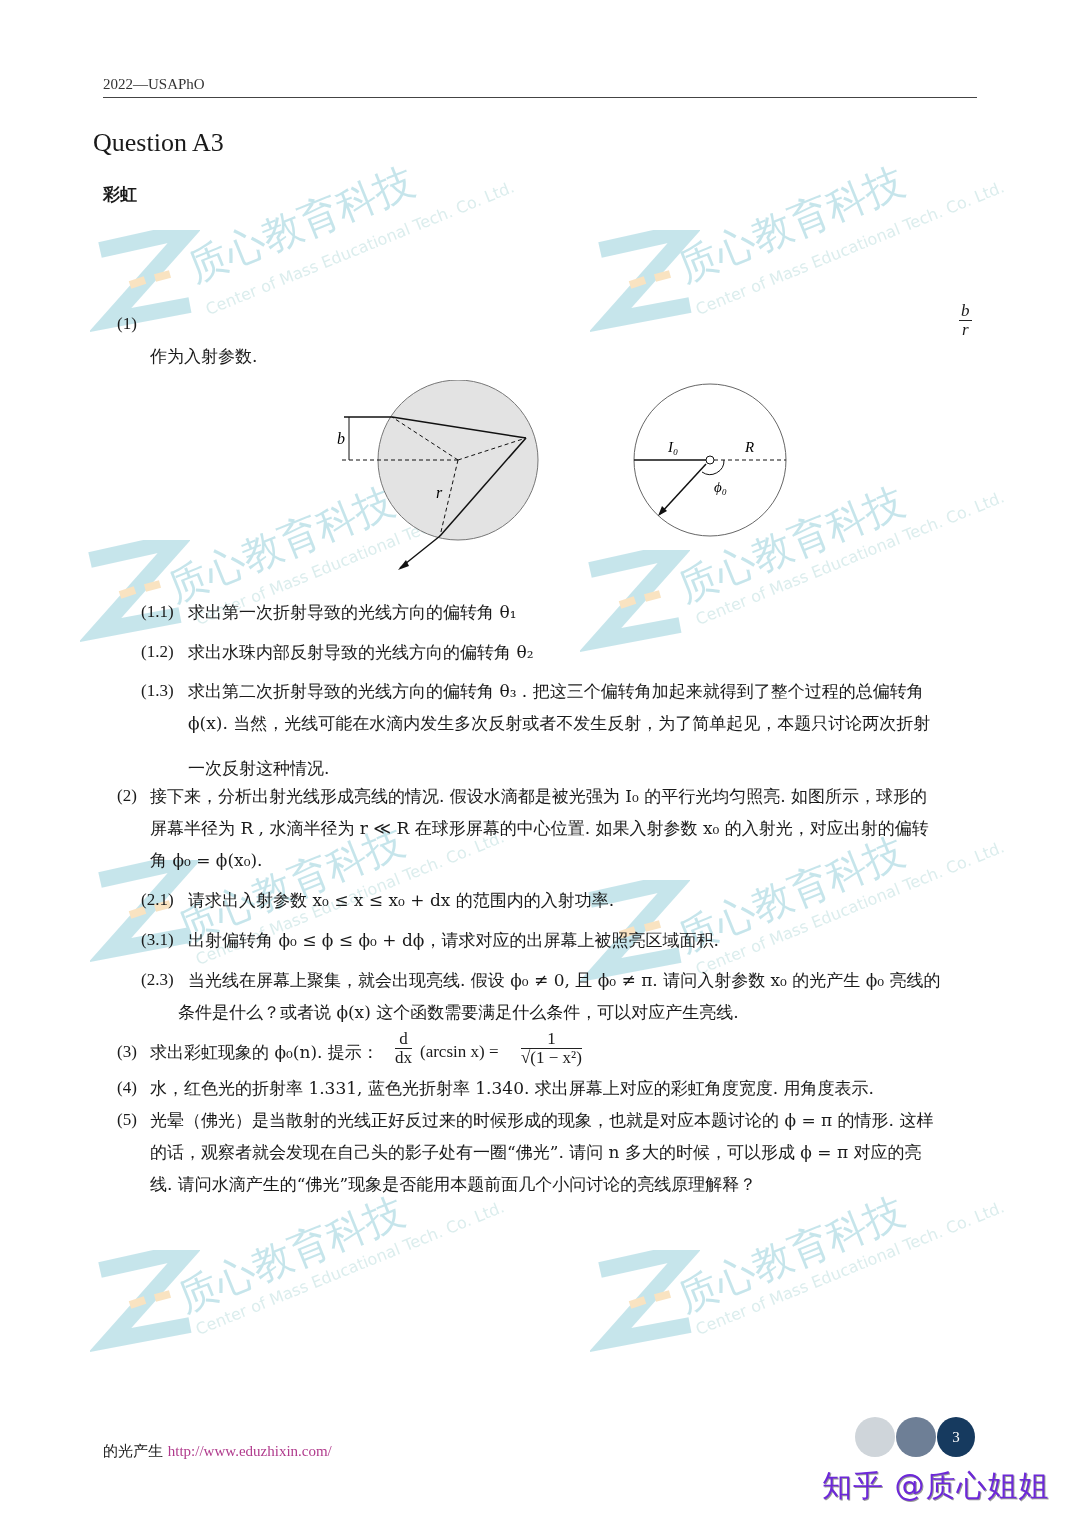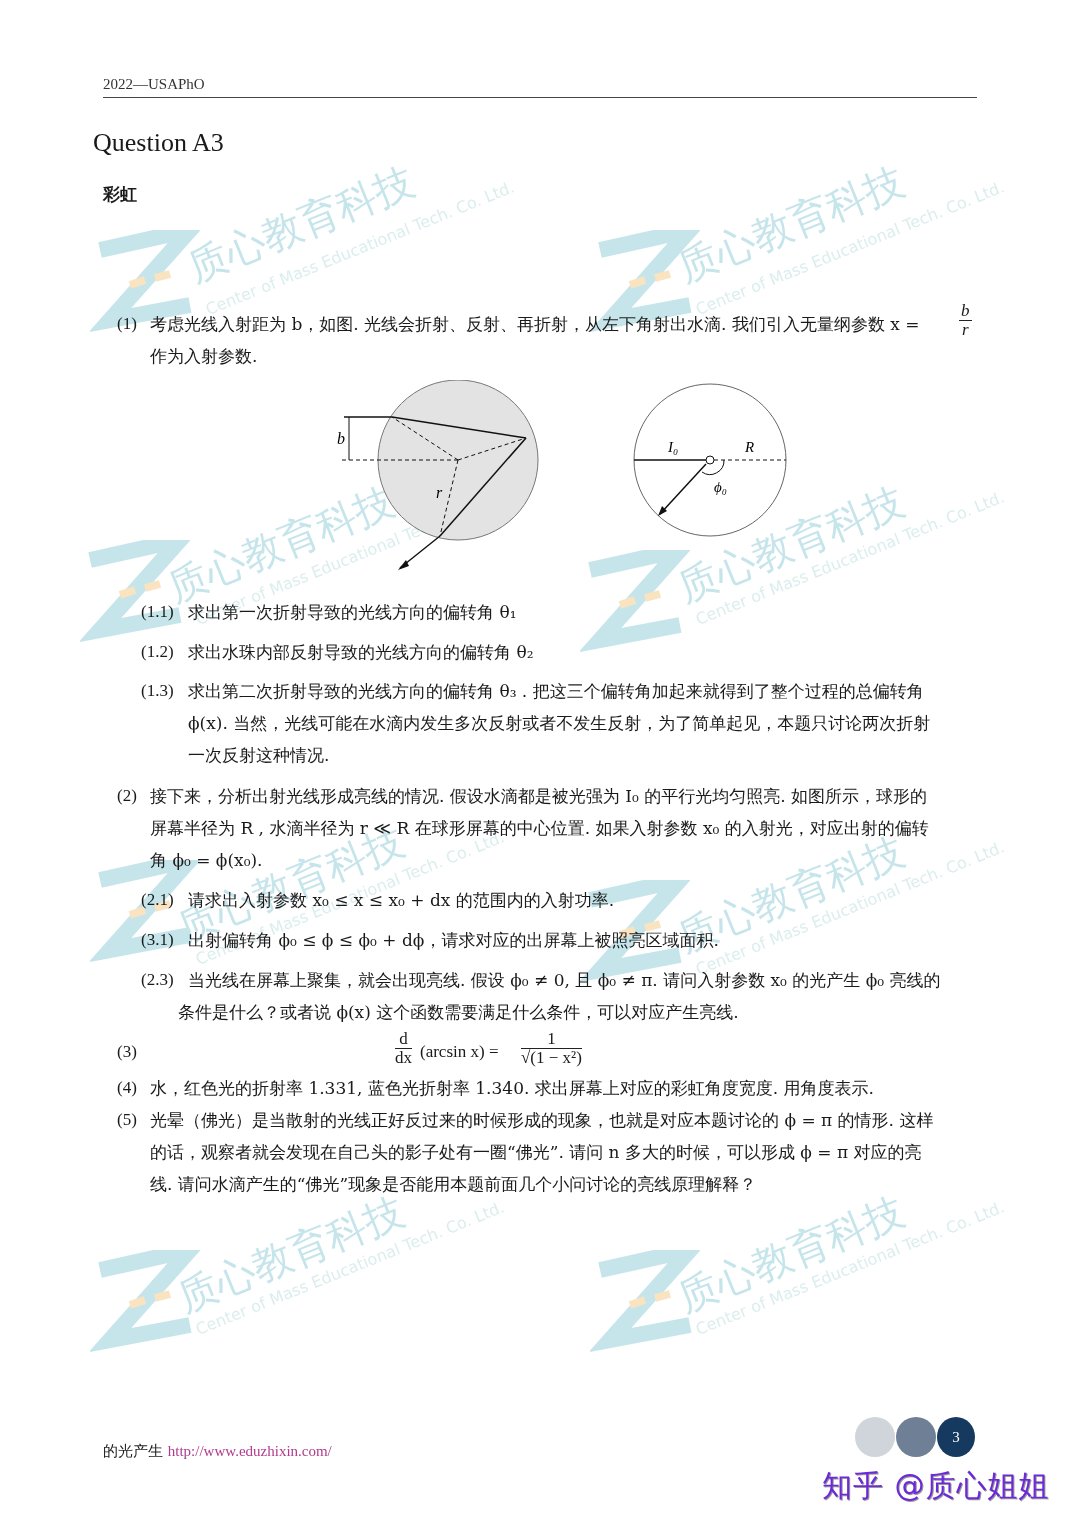--- a/index.html
+++ b/index.html
@@ -87,21 +87,20 @@
 <div class="abs header-rule"></div>
 
 <div class="abs qtitle">Question A3</div>
 <div class="abs sec">彩虹</div>
 
 <div class="abs para" style="top:210px">
 </div>
 
 <div class="abs item" style="left:117px;top:308px;width:860px;height:64px">
   <span class="num" style="left:0;top:0">(1)</span>
-  <span class="txt" style="left:33px;top:0;white-space:nowrap">考虑光线入射距为 b，如图. 光线会折射、反射、再折射，从左下角射出水滴. 我们引入无量纲参数 x =</span>
   <span class="frac" style="position:absolute;left:840px;top:-6px">
     <span class="top"><i class="m">b</i></span>
     <span><i class="m">r</i></span>
   </span>
   <span class="txt" style="left:33px;top:32px">作为入射参数.</span>
 </div>
 
 <svg class="abs" style="left:330px;top:380px" width="230" height="195">
   <circle cx="128" cy="80" r="80" fill="#e3e3e3" stroke="#777" stroke-width="1"></circle>
   <line x1="14" y1="37" x2="62" y2="37" stroke="#111" stroke-width="1.5"></line>
@@ -136,21 +135,21 @@
   <span class="txt" style="left:47px;white-space:nowrap">求出第一次折射导致的光线方向的偏转角 θ₁</span>
 </div>
 <div class="abs item" style="left:141px;top:636px;width:836px">
   <span class="num" style="left:0">(1.2)</span>
   <span class="txt" style="left:47px;white-space:nowrap">求出水珠内部反射导致的光线方向的偏转角 θ₂</span>
 </div>
 <div class="abs item" style="left:141px;top:675px;width:836px">
   <span class="num" style="left:0">(1.3)</span>
   <span class="txt" style="left:47px;top:0;white-space:nowrap">求出第二次折射导致的光线方向的偏转角 θ₃ . 把这三个偏转角加起来就得到了整个过程的总偏转角</span>
   <span class="txt" style="left:47px;top:32px;white-space:nowrap">ϕ(x). 当然，光线可能在水滴内发生多次反射或者不发生反射，为了简单起见，本题只讨论两次折射</span>
-  <span class="txt" style="left:47px;top:64px;white-space:nowrap">一次反射这种情况.</span>
+  <span class="txt" style="left:47px;top:77px;white-space:nowrap">一次反射这种情况.</span>
 </div>
 
 <div class="abs item" style="left:117px;top:780px;width:860px">
   <span class="num" style="left:0">(2)</span>
   <span class="txt" style="left:33px;top:0;white-space:nowrap">接下来，分析出射光线形成亮线的情况. 假设水滴都是被光强为 I₀ 的平行光均匀照亮. 如图所示，球形的</span>
   <span class="txt" style="left:33px;top:32px;white-space:nowrap">屏幕半径为 R , 水滴半径为 r ≪ R 在球形屏幕的中心位置. 如果入射参数 x₀ 的入射光，对应出射的偏转</span>
   <span class="txt" style="left:33px;top:64px;white-space:nowrap">角 ϕ₀ = ϕ(x₀).</span>
 </div>
 
 <div class="abs item" style="left:141px;top:884px;width:836px">
@@ -162,20 +161,21 @@
   <span class="txt" style="left:47px;white-space:nowrap">出射偏转角 ϕ₀ ≤ ϕ ≤ ϕ₀ + dϕ，请求对应的出屏幕上被照亮区域面积.</span>
 </div>
 <div class="abs item" style="left:141px;top:964px;width:836px">
   <span class="num" style="left:0">(2.3)</span>
   <span class="txt" style="left:47px;top:0;white-space:nowrap">当光线在屏幕上聚集，就会出现亮线. 假设 ϕ₀ ≠ 0, 且 ϕ₀ ≠ π. 请问入射参数 x₀ 的光产生 ϕ₀ 亮线的</span>
   <span class="txt" style="left:37px;top:32px;white-space:nowrap">条件是什么？或者说 ϕ(x) 这个函数需要满足什么条件，可以对应产生亮线.</span>
 </div>
 
 <div class="abs item" style="left:117px;top:1036px;width:860px;height:40px">
   <span class="num" style="left:0;top:0">(3)</span>
+  <span class="txt" style="left:33px;top:0;white-space:nowrap">求出彩虹现象的 ϕ₀(n). 提示：</span>
   <span class="frac" style="position:absolute;left:276px;top:-6px">
     <span class="top">d</span>
     <span>dx</span>
   </span>
   <span class="txt" style="left:303px;top:0;white-space:nowrap;font-family:'Liberation Serif',serif">(arcsin x) =</span>
   <span class="frac" style="position:absolute;left:402px;top:-6px">
     <span class="top" style="padding:0 10px">1</span>
     <span>√(1 − x²)</span>
   </span>
 </div>

